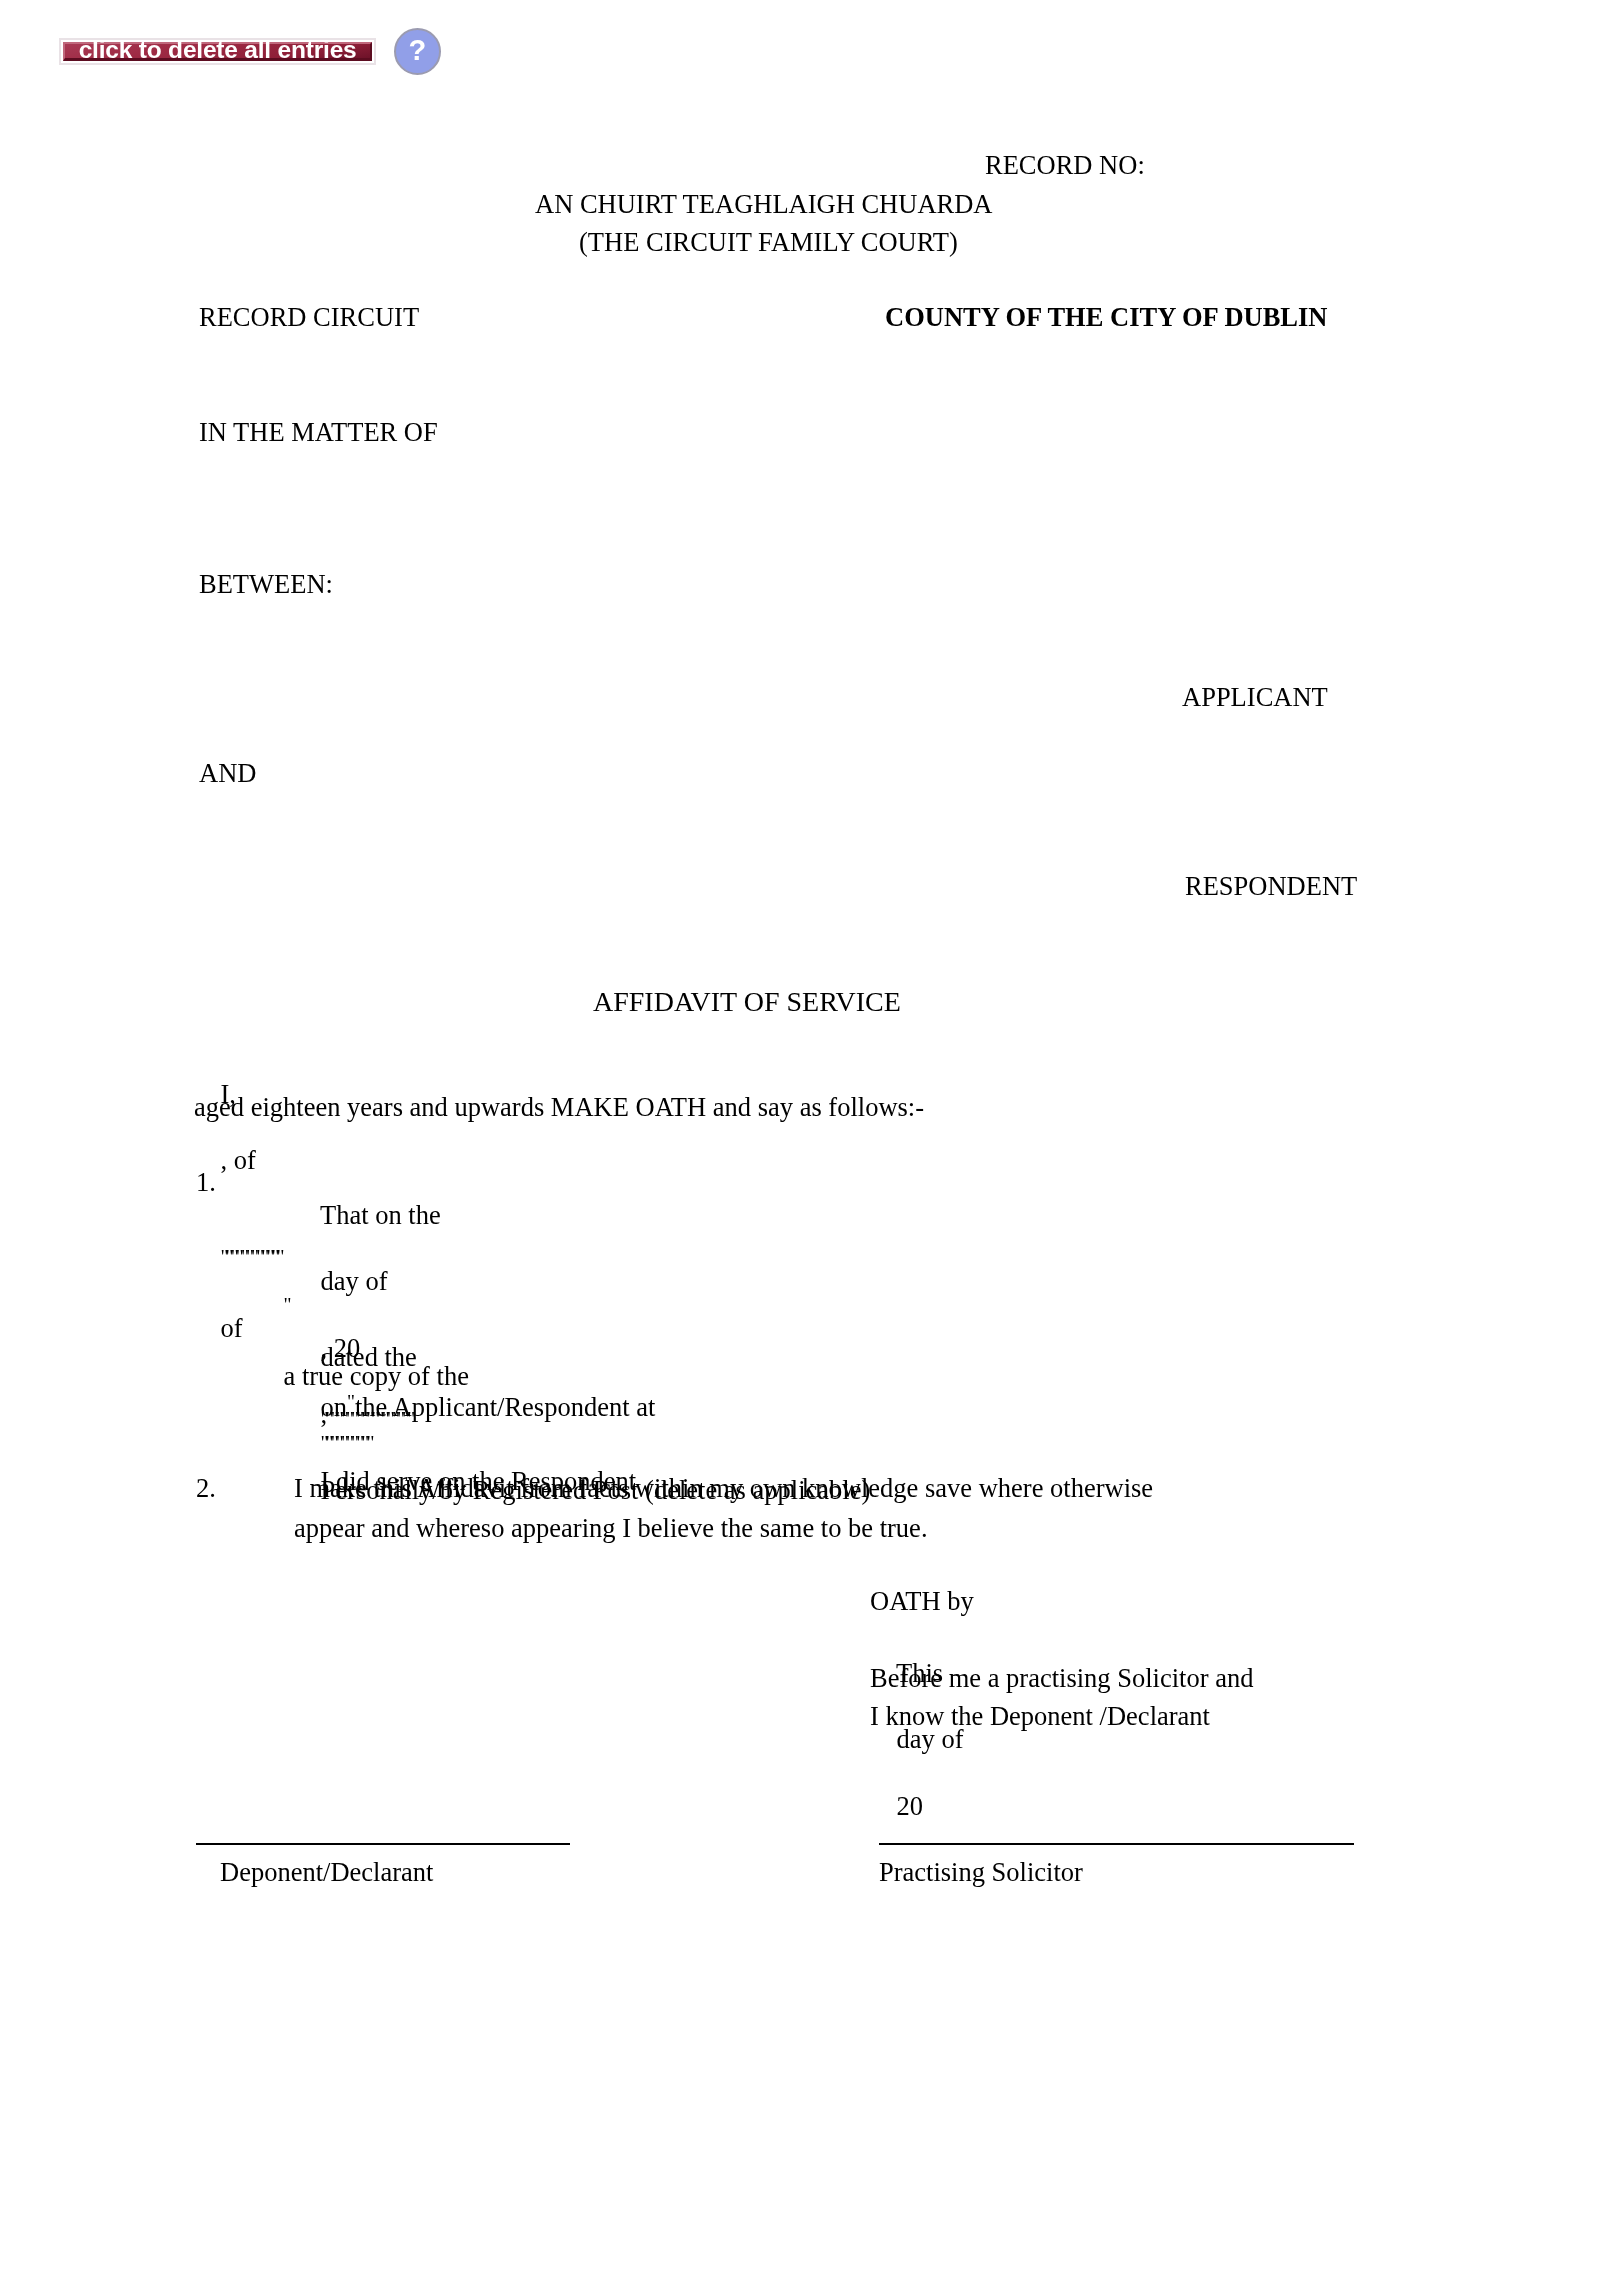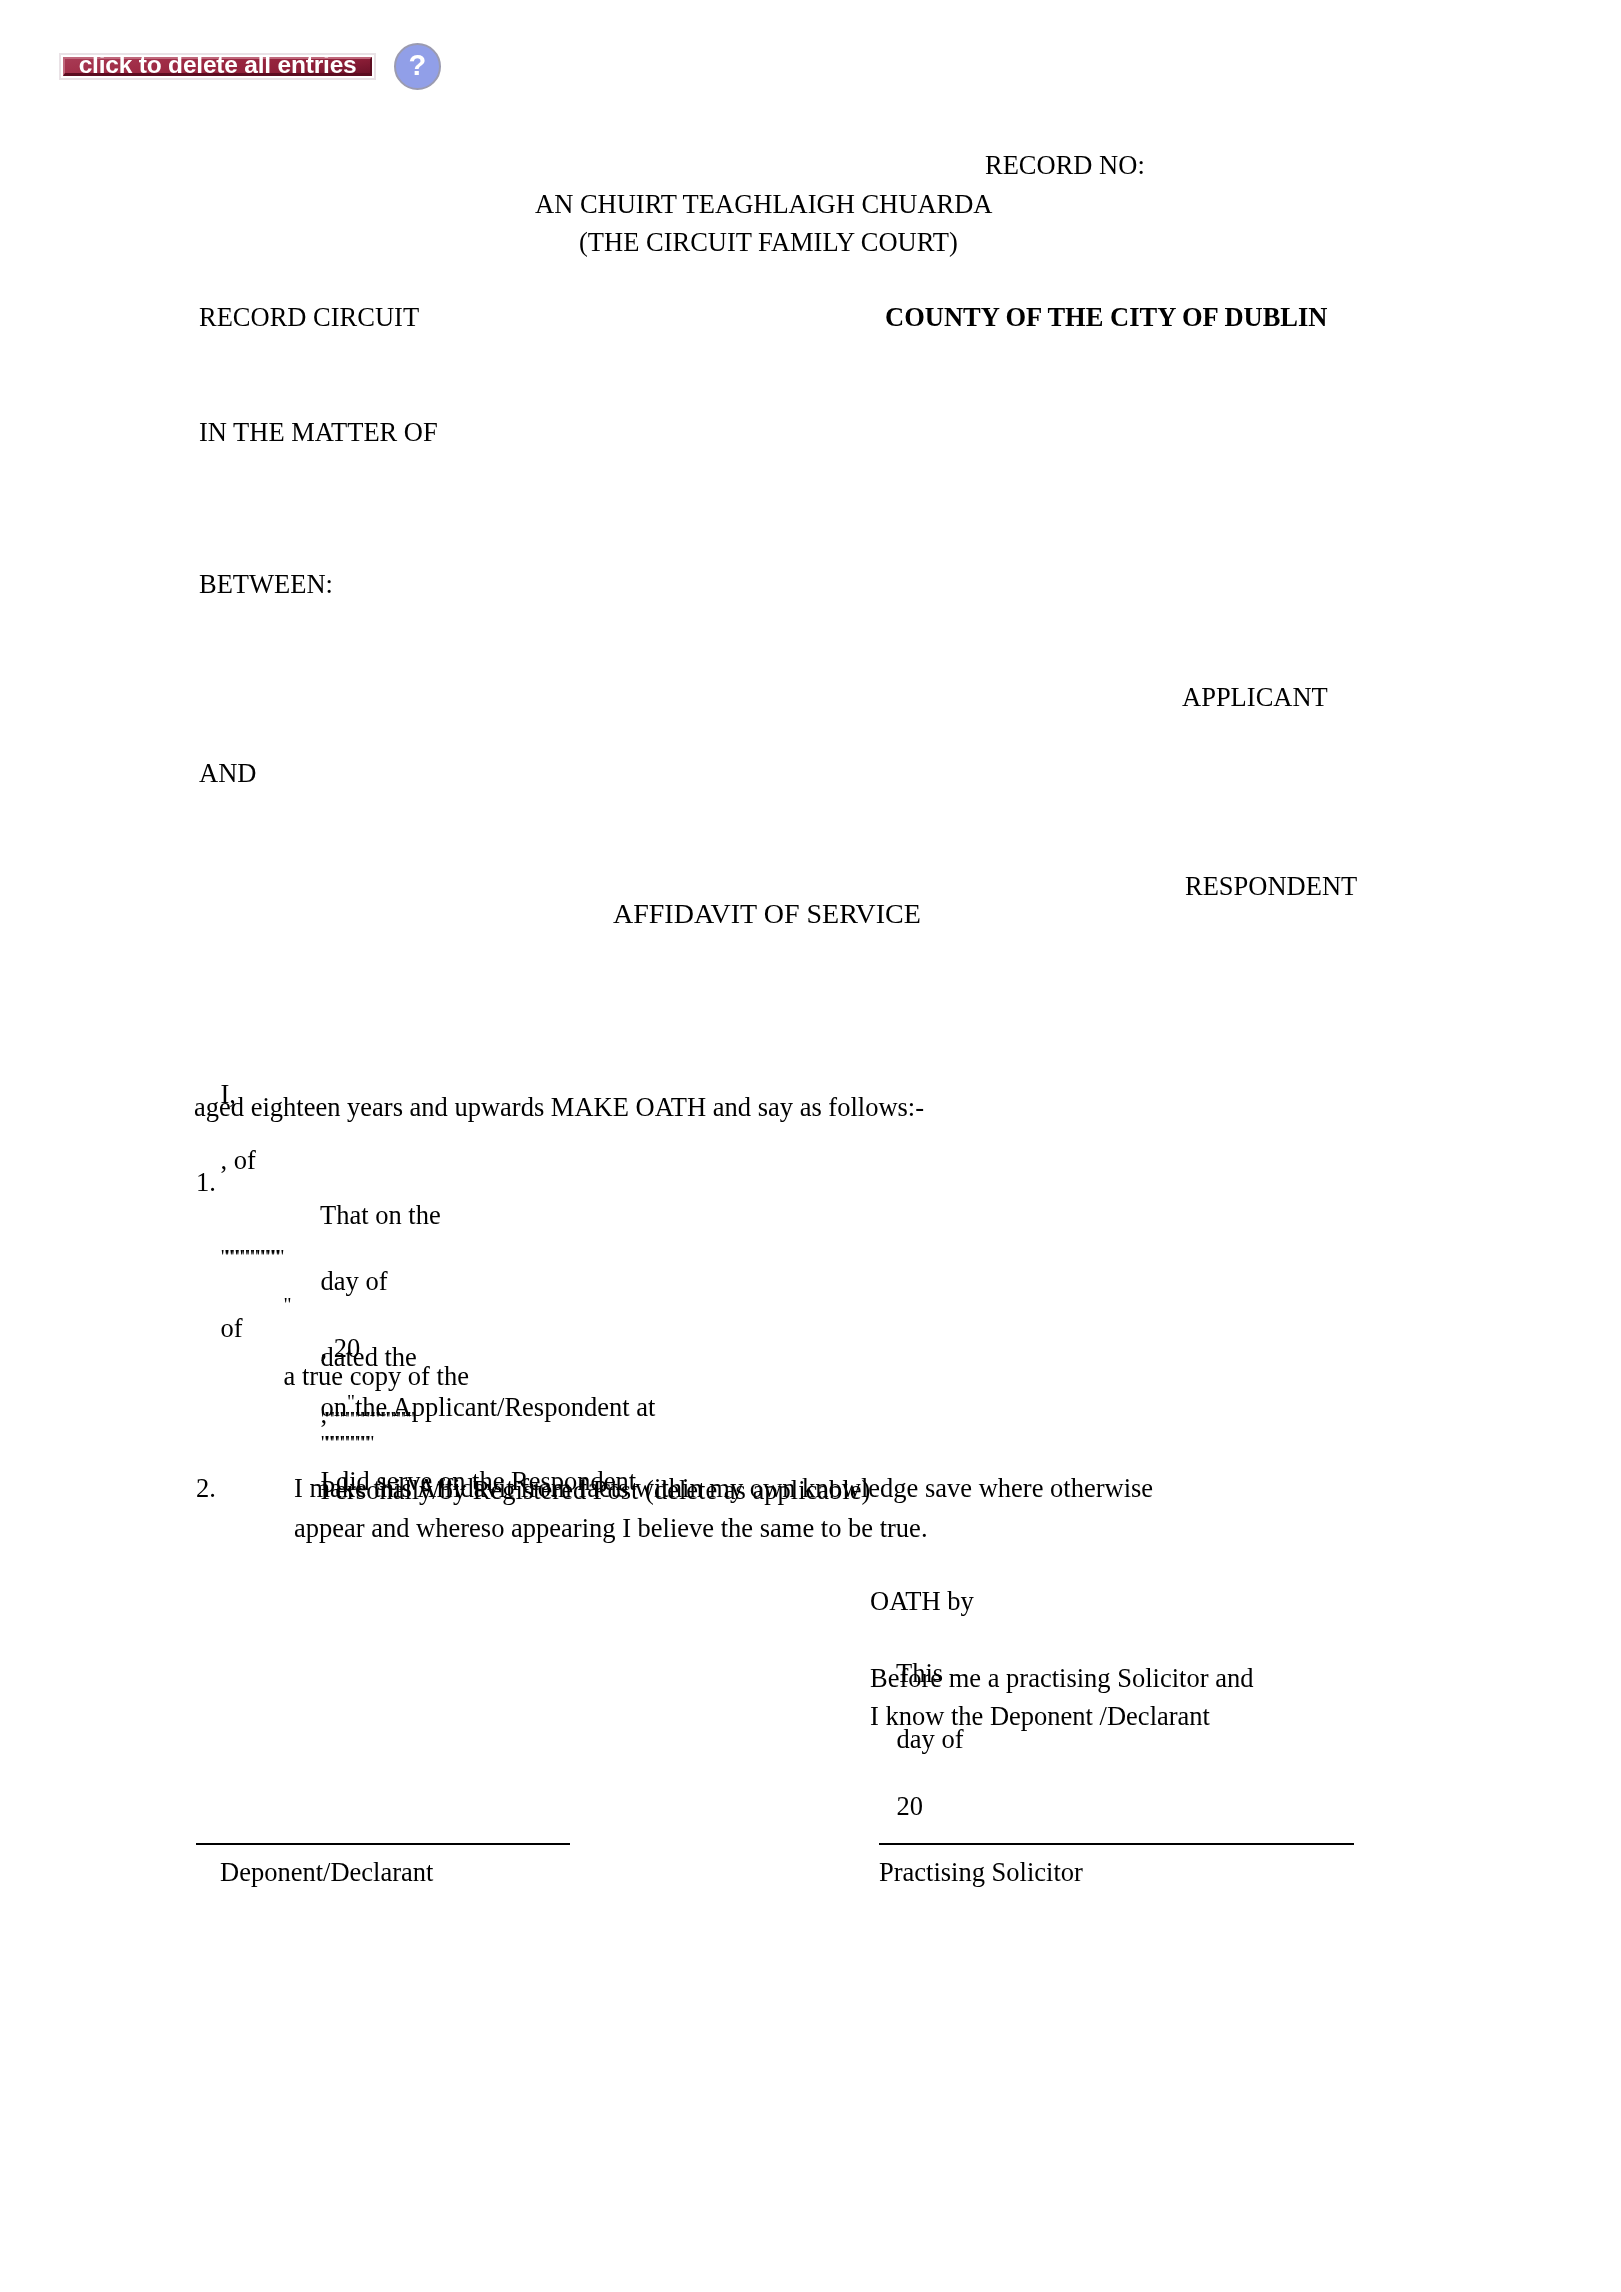--- a/index.html
+++ b/index.html
@@ -13,21 +13,21 @@
     position: relative;
     font-family: "Liberation Serif", "DejaVu Serif", serif;
     color: #000000;
     overflow: hidden;
   }
 
   
   .toolbar {
     position: absolute;
     left: 59px;
-    top: 43px;
+    top: 28px;
     display: flex;
     align-items: center;
     gap: 17.6px;
   }
   .delete-btn-outer {
     border: 2px solid #e9e2e6;
     background: #ffffff;
     padding: 2px;
     display: inline-block;
     line-height: 0;
@@ -127,21 +127,21 @@
   <div class="abs b" style="left:199px; top:416px;">IN THE MATTER OF</div>
 
   <div class="abs" style="left:199px; top:568px;">BETWEEN:</div>
 
   <div class="abs" style="left:1182px; top:681px;">APPLICANT</div>
 
   <div class="abs" style="left:199px; top:757px;">AND</div>
 
   <div class="abs" style="left:1185px; top:870px;">RESPONDENT</div>
 
-  <div class="abs b" style="left:593px; top:896px; font-size:28px;margin-left:20px;">AFFIDAVIT OF SERVICE</div>
+  <div class="abs b" style="left:593px; top:984px; font-size:28px;">AFFIDAVIT OF SERVICE</div>
 
   <div class="abs" style="left:194px; top:1045px;">
     <span>I,</span>
     <span style="display:inline-block; width:333px;"></span>
     <span>, of</span>
   </div>
 
   <div class="abs" style="left:194px; top:1091px;">aged eighteen years and upwards MAKE OATH and say as follows:-</div>
 
   <div class="abs" style="left:196px; top:1166px;">1.</div>

